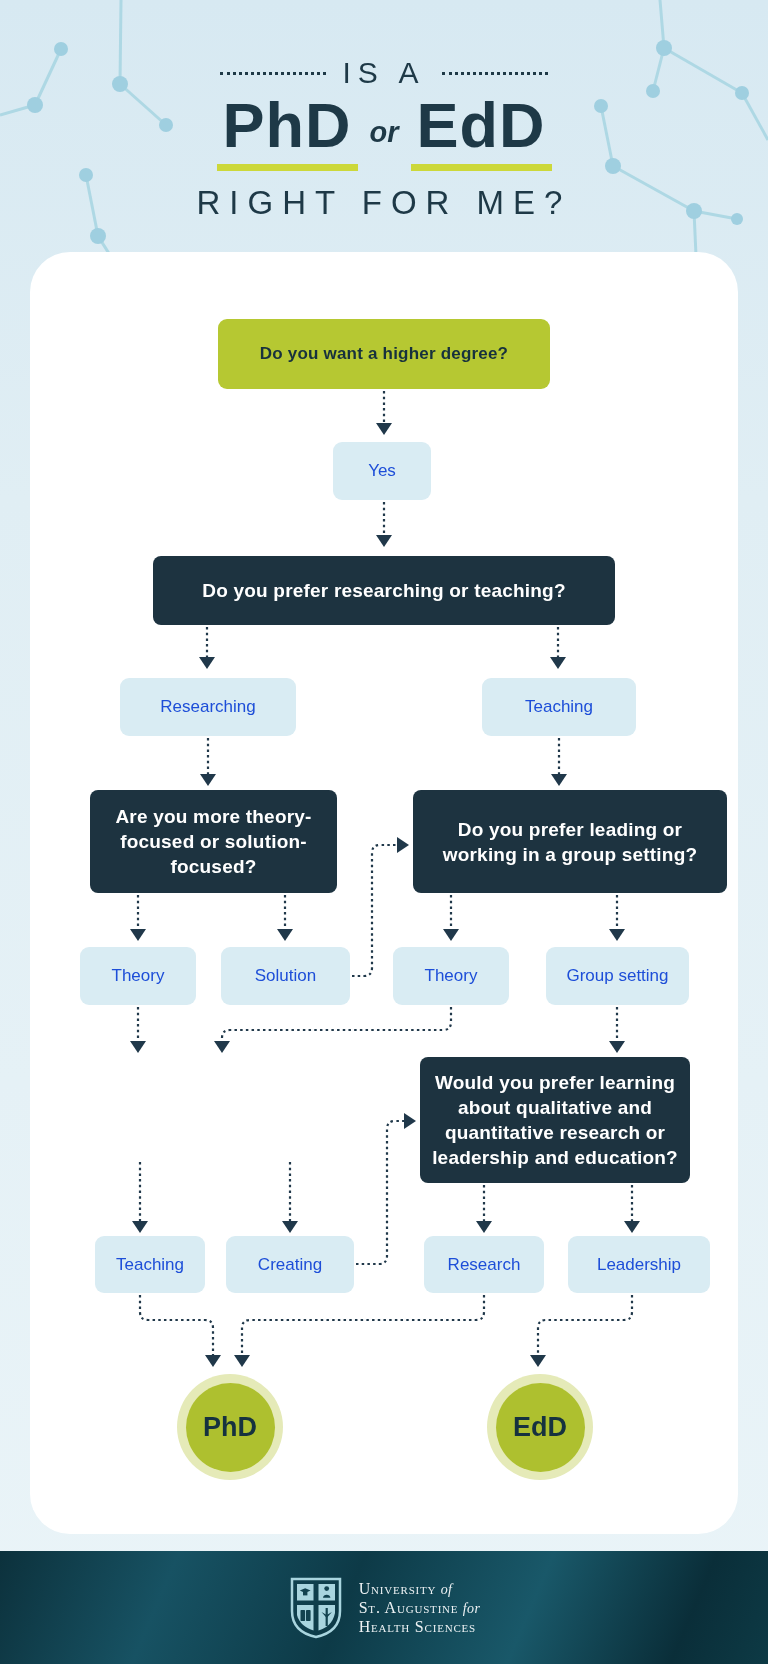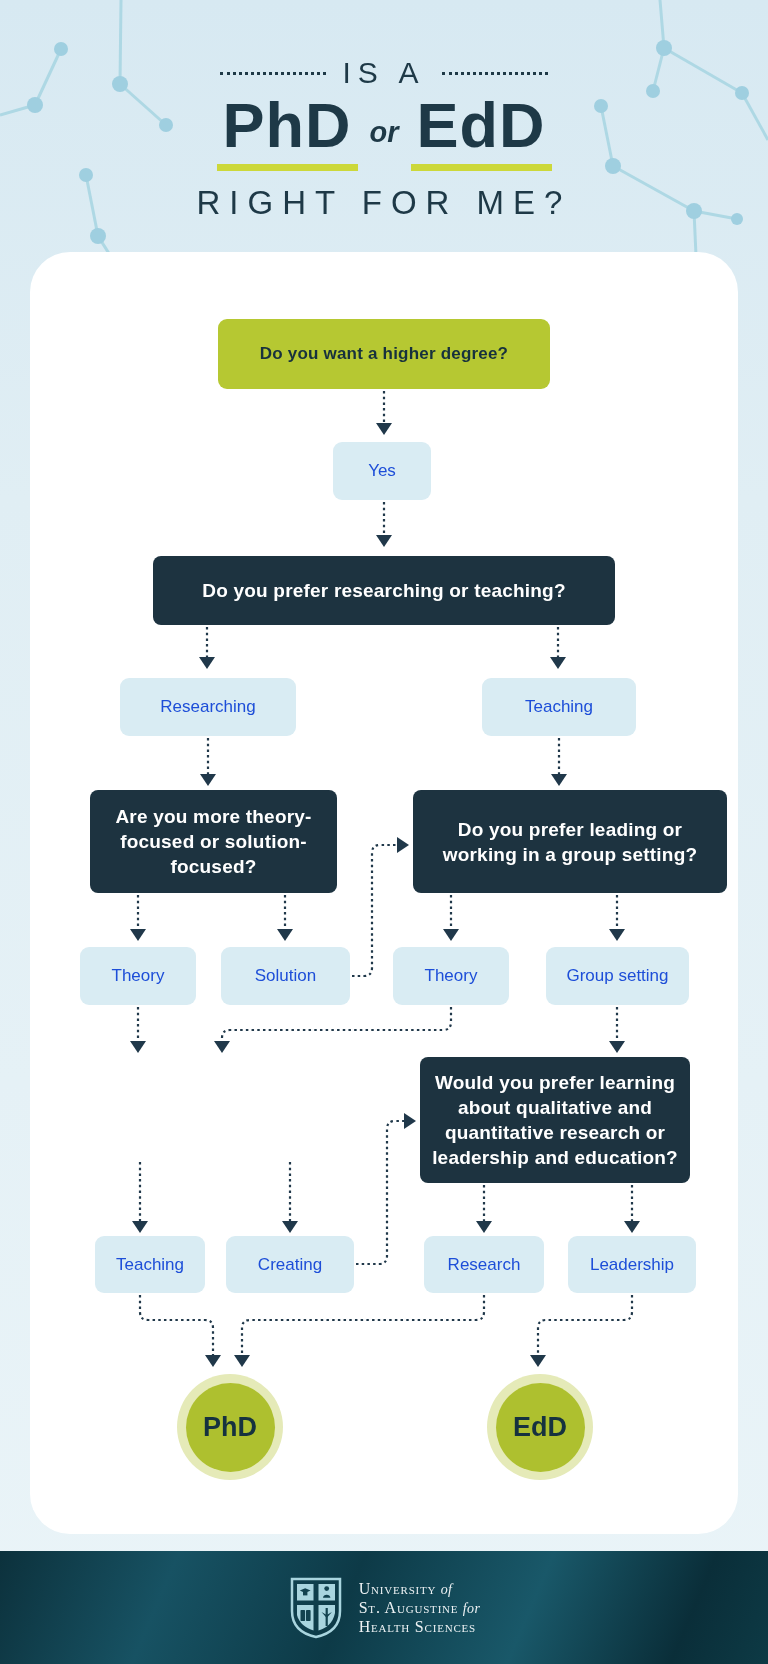--- a/index.html
+++ b/index.html
@@ -153,21 +153,21 @@
   <div class="node a" style="left:80px;top:947px;width:116px;height:58px;">Theory</div>
   <div class="node a" style="left:221px;top:947px;width:129px;height:58px;">Solution</div>
   <div class="node a" style="left:393px;top:947px;width:116px;height:58px;">Theory</div>
   <div class="node a" style="left:546px;top:947px;width:143px;height:58px;">Group setting</div>
 
   <div class="node q" style="left:420px;top:1057px;width:270px;height:126px;">Would you prefer learning about qualitative and quantitative research or leadership and education?</div>
 
   <div class="node a" style="left:95px;top:1236px;width:110px;height:57px;">Teaching</div>
   <div class="node a" style="left:226px;top:1236px;width:128px;height:57px;">Creating</div>
   <div class="node a" style="left:424px;top:1236px;width:120px;height:57px;">Research</div>
-  <div class="node a" style="left:568px;top:1236px;width:128px;height:57px;">Leadership</div>
+  <div class="node a" style="left:568px;top:1236px;width:142px;height:57px;">Leadership</div>
 
   <div class="result-outer" style="left:177px;top:1374px;">
     <div class="result-inner">PhD</div>
   </div>
   <div class="result-outer" style="left:487px;top:1374px;">
     <div class="result-inner">EdD</div>
   </div>
 
   <div class="footer">
     <svg width="56" height="62" viewBox="0 0 56 62">

